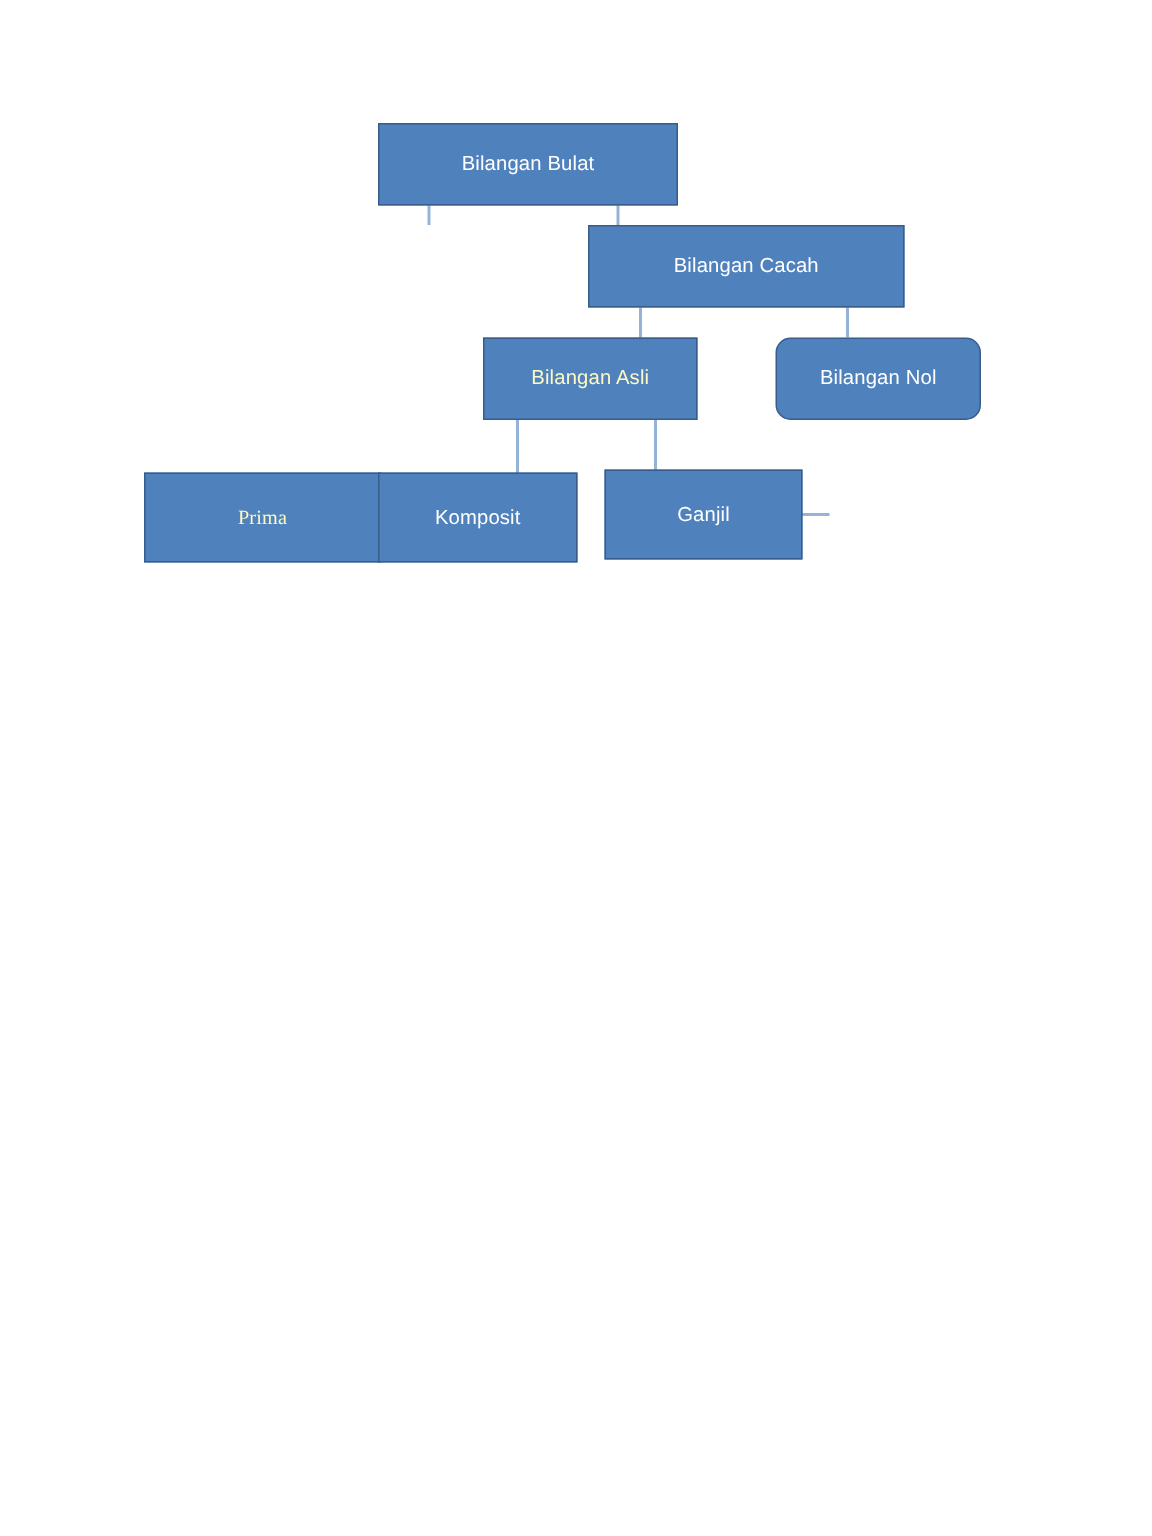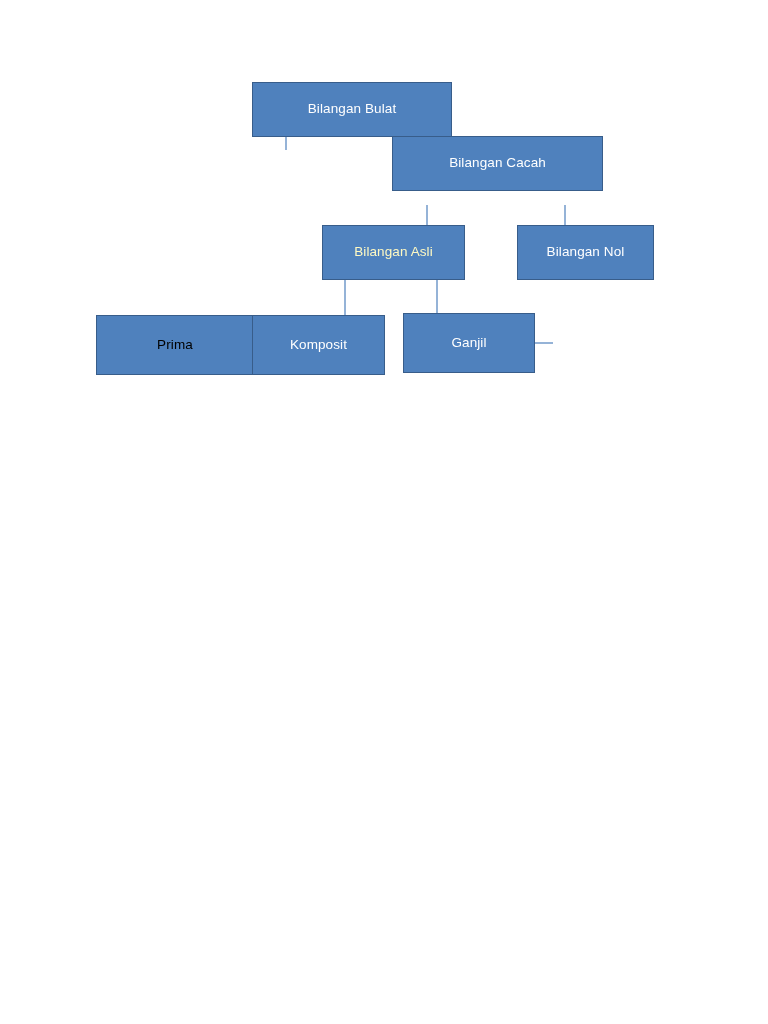--- a/index.html
+++ b/index.html
@@ -68,30 +68,30 @@
       <div class="connector v" style="background: rgb(149, 179, 215); left: 411px; top: 125px; height: 25px;"></div>
       <div class="connector v" style="background: rgb(149, 179, 215); left: 426px; top: 205px; height: 55px;"></div>
       <div class="connector v" style="background: rgb(149, 179, 215); left: 564px; top: 205px; height: 20px;"></div>
       <div class="connector v" style="background: rgb(149, 179, 215); left: 344px; top: 280px; height: 45px;"></div>
       <div class="connector v" style="background: rgb(149, 179, 215); left: 436px; top: 280px; height: 45px;"></div>
       <div class="connector h" style="background: rgb(149, 179, 215); left: 226px; top: 344px; width: 27px;"></div>
       <div class="connector h" style="background: rgb(149, 179, 215); left: 534px; top: 342px; width: 19px;"></div>
       <div class="node" style="left: 252px; top: 70px; width: 200px; height: 55px; background: rgb(79, 129, 189); border-color: rgb(56, 93, 138); color: rgb(255, 255, 255); margin-top: 12px;">
         <span class="label">Bilangan Bulat</span>
       </div>
-      <div class="node" style="left: 392px; top: 136px; width: 211px; height: 55px; background: rgb(79, 129, 189); border-color: rgb(56, 93, 138); color: rgb(255, 255, 255);">
+      <div class="node" style="left: 392px; top: 150px; width: 211px; height: 55px; background: rgb(79, 129, 189); border-color: rgb(56, 93, 138); color: rgb(255, 255, 255);">
         <span class="label">Bilangan Cacah</span>
       </div>
       <div class="node" style="left: 322px; top: 225px; width: 143px; height: 55px; background: rgb(79, 129, 189); border-color: rgb(56, 93, 138); color: #fef9c3;">
         <span class="label">Bilangan Asli</span>
       </div>
-      <div class="node" style="left: 517px; top: 225px; width: 137px; height: 55px; background: rgb(79, 129, 189); border-color: rgb(56, 93, 138); color: rgb(255, 255, 255);">
+      <div class="node" style="left: 517px; top: 225px; width: 137px; height: 55px; background: rgb(79, 129, 189); border-color: rgb(56, 93, 138); color: rgb(255, 255, 255); border-radius: 10px;">
         <span class="label">Bilangan Nol</span>
       </div>
-      <div class="node" style="left: 96px; top: 315px; width: 158px; height: 60px; background: rgb(79, 129, 189); border-color: rgb(56, 93, 138); color: #000000;">
+      <div class="node" style="left: 96px; top: 315px; width: 158px; height: 60px; background: rgb(79, 129, 189); border-color: rgb(56, 93, 138); color: #fef9c3; font-family: Liberation Serif, serif;">
         <span class="label">Prima</span>
       </div>
       <div class="node" style="left: 403px; top: 313px; width: 132px; height: 60px; background: rgb(79, 129, 189); border-color: rgb(56, 93, 138); color: rgb(255, 255, 255);">
         <span class="label">Ganjil</span>
       </div>
       <div class="node" style="left: 252px; top: 315px; width: 133px; height: 60px; background: rgb(79, 129, 189); border-color: rgb(56, 93, 138); color: rgb(255, 255, 255);">
         <span class="label">Komposit</span>
       </div>
     </div>
 </div>

